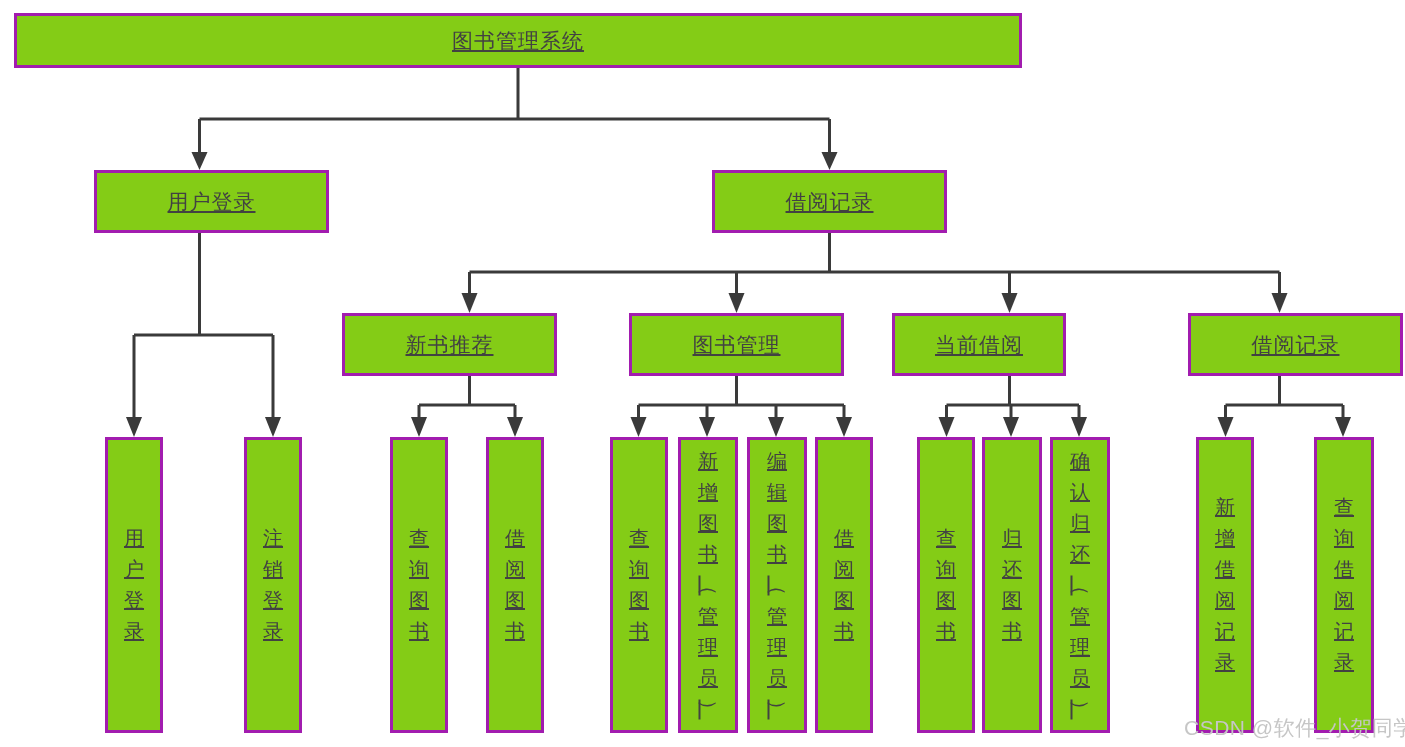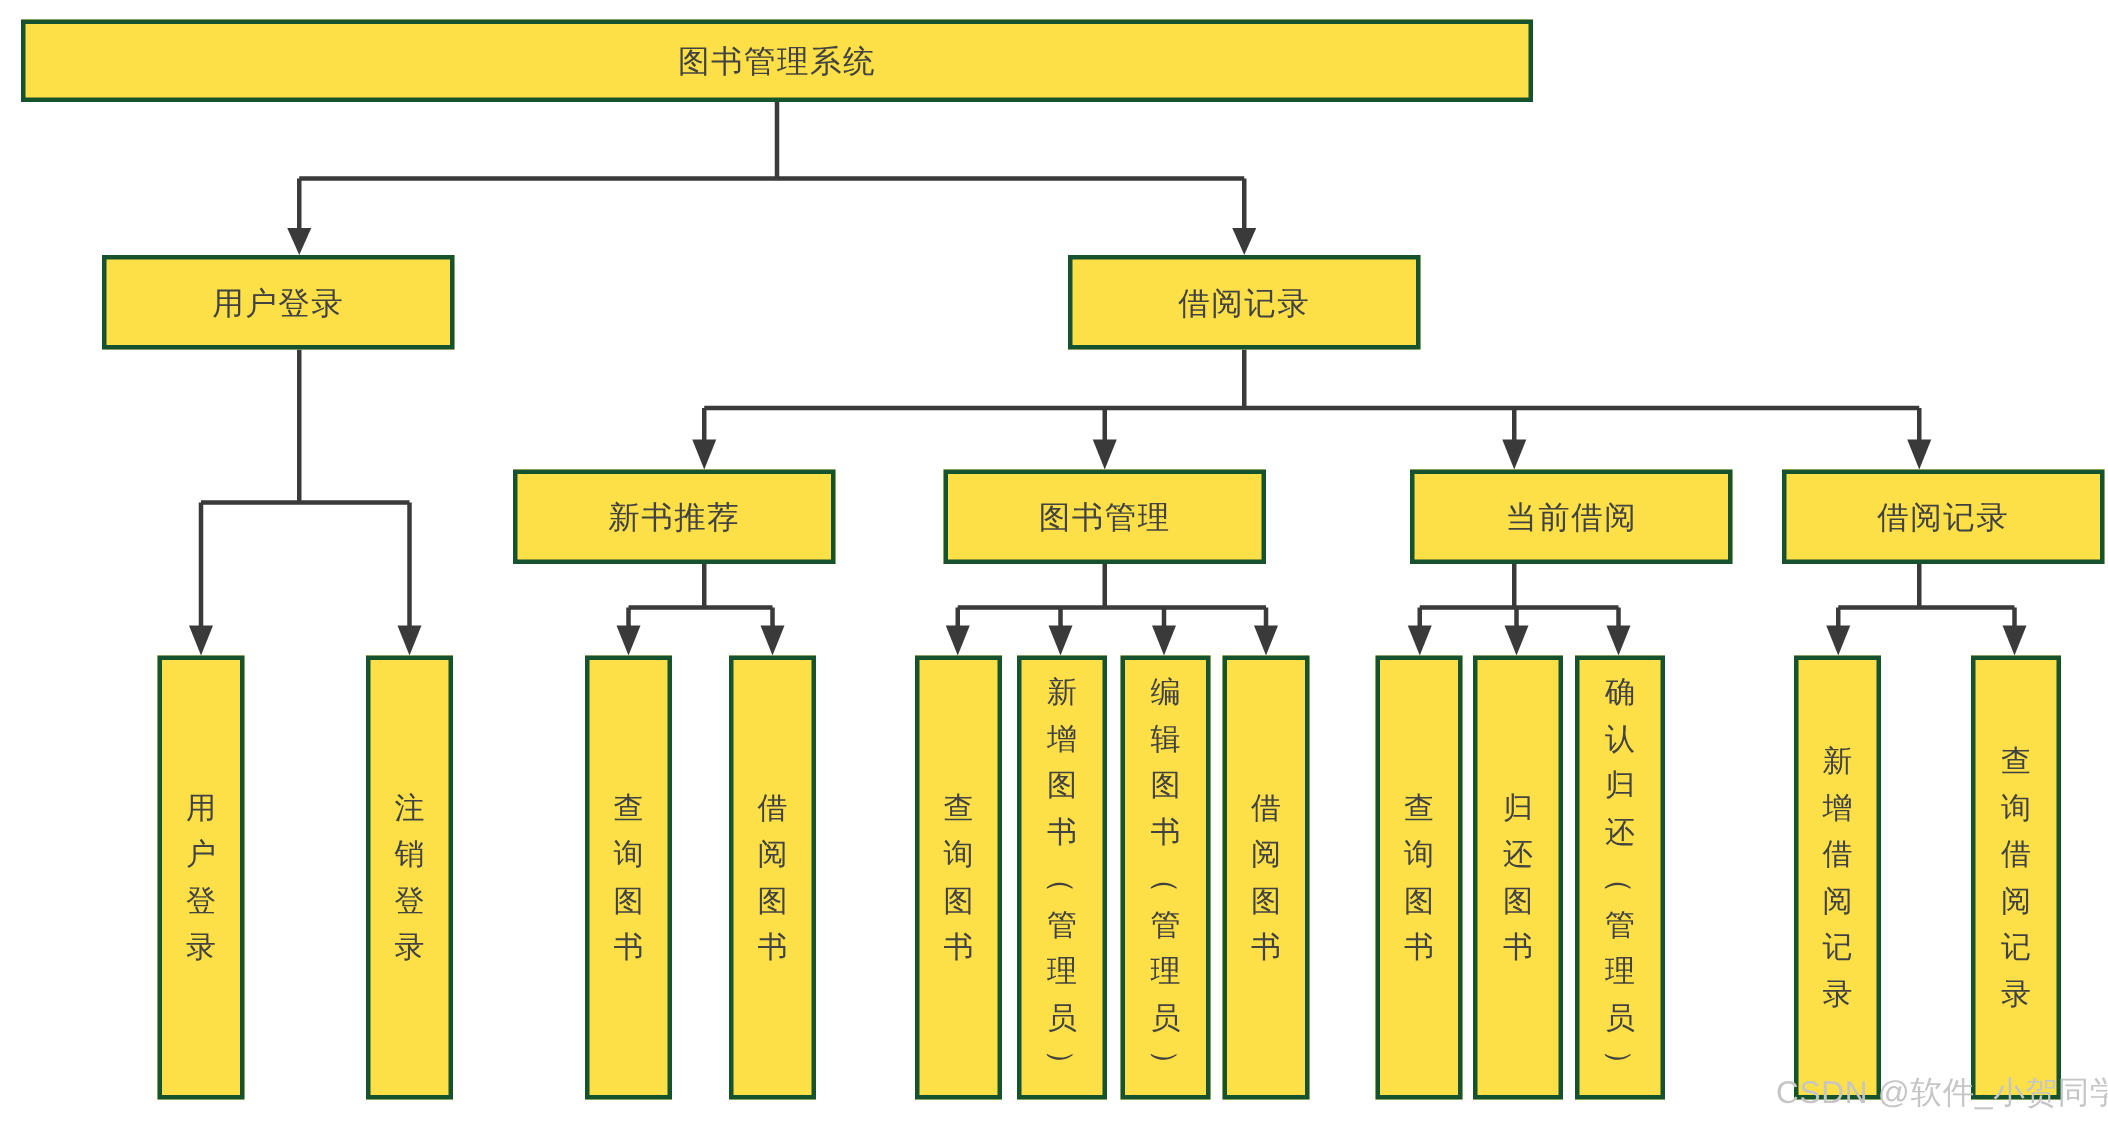--- a/index.html
+++ b/index.html
@@ -2,34 +2,34 @@
 <html><head>
 <meta charset="utf-8">
 <style>
   html,body{margin:0;padding:0;background:#fff;}
   .canvas{
     position:relative;width:1405px;height:747px;background:#ffffff;
     font-family:"Liberation Sans",sans-serif;color:#424242;overflow:hidden;
   }
   .canvas svg{position:absolute;left:0;top:0;width:1405px;height:747px;}
   .node{
-    position:absolute;box-sizing:border-box;background:#fde047;
-    border:3px solid #14532d;display:flex;align-items:center;justify-content:center;
+    position:absolute;box-sizing:border-box;background:#84cc16;
+    border:3px solid #a21caf;display:flex;align-items:center;justify-content:center;text-decoration:underline;
   }
   .h{font-size:21px;letter-spacing:1px;font-weight:500;}
   .v{flex-direction:column;font-size:20px;font-weight:500;top:437px;width:58px;height:296px;}
   .v span{height:31px;width:100%;display:flex;align-items:center;justify-content:center;flex:0 0 auto;}
   .v span.rot{transform:rotate(90deg);}
   
   #n-title{left:14px;top:13px;width:1008px;height:55px;}
-  #n-login{left:68px;top:170px;width:235px;height:63px;}
+  #n-login{left:94px;top:170px;width:235px;height:63px;}
   #n-mgmt{left:712px;top:170px;width:235px;height:63px;}
   #n-newbook{left:342px;top:313px;width:215px;height:63px;}
   #n-borrow{left:629px;top:313px;width:215px;height:63px;}
-  #n-current{left:940px;top:313px;width:215px;height:63px;}
+  #n-current{left:892px;top:313px;width:174px;height:63px;}
   #n-record{left:1172px;top:313px;width:215px;height:63px;margin-left:16px;}
   
   #l-login1{left:105px;}
   #l-login2{left:244px;}
   #l-newbook1{left:390px;}
   #l-newbook2{left:486px;}
   #l-borrow1{left:610px;}
   #l-borrow2{left:678px;width:60px;}
   #l-borrow3{left:747px;width:60px;}
   #l-borrow4{left:815px;}

